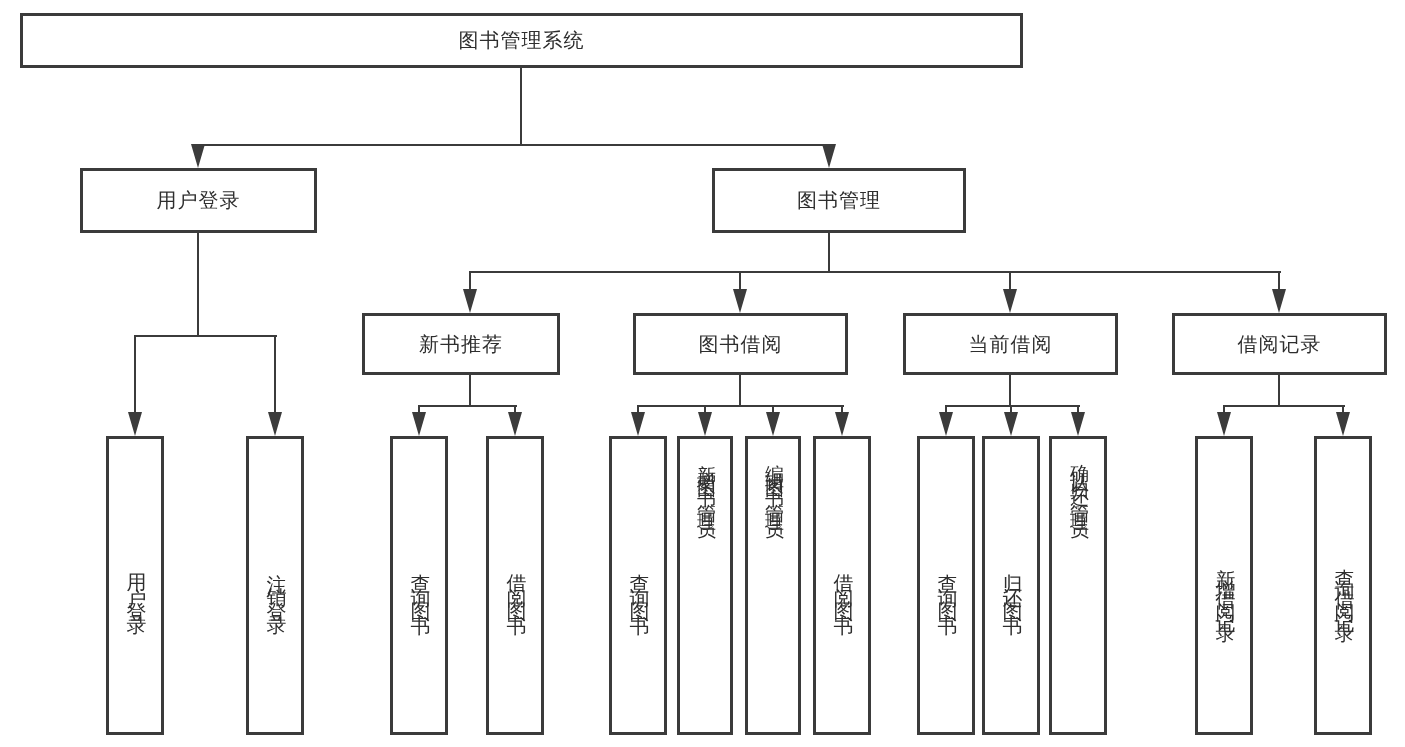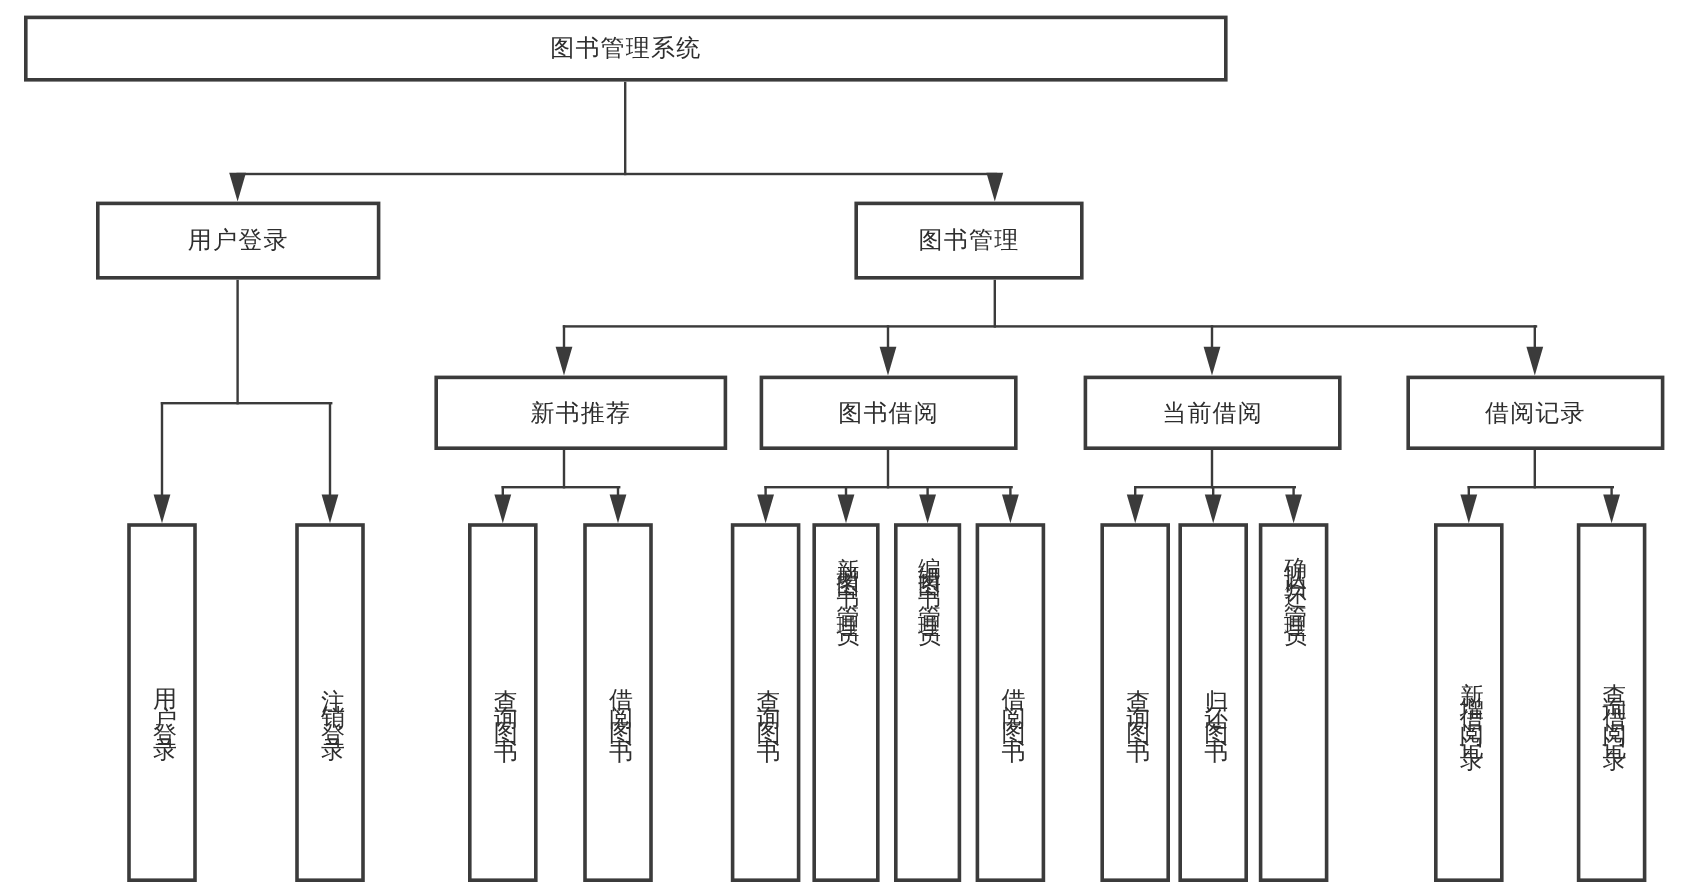--- a/index.html
+++ b/index.html
@@ -100,25 +100,25 @@
   <div class="arrow" style="left:1217px;top:412px"></div>
   <div class="arrow" style="left:1336px;top:412px"></div>
 
   <div class="node" style="left:20px;top:13px;width:1003px;height:55px">
     <span>图书管理系统</span>
   </div>
 
   <div class="node" style="left:80px;top:168px;width:237px;height:65px">
     <span>用户登录</span>
   </div>
-  <div class="node" style="left:712px;top:168px;width:191px;height:65px">
+  <div class="node" style="left:712px;top:168px;width:254px;height:65px">
     <span>图书管理</span>
   </div>
 
-  <div class="node" style="left:362px;top:313px;width:244px;height:62px">
+  <div class="node" style="left:362px;top:313px;width:198px;height:62px">
     <span>新书推荐</span>
   </div>
   <div class="node" style="left:903px;top:313px;width:215px;height:62px">
     <span>当前借阅</span>
   </div>
   <div class="node" style="left:633px;top:313px;width:215px;height:62px">
     <span>图书借阅</span>
   </div>
   <div class="node" style="left:1172px;top:313px;width:215px;height:62px">
     <span>借阅记录</span>

